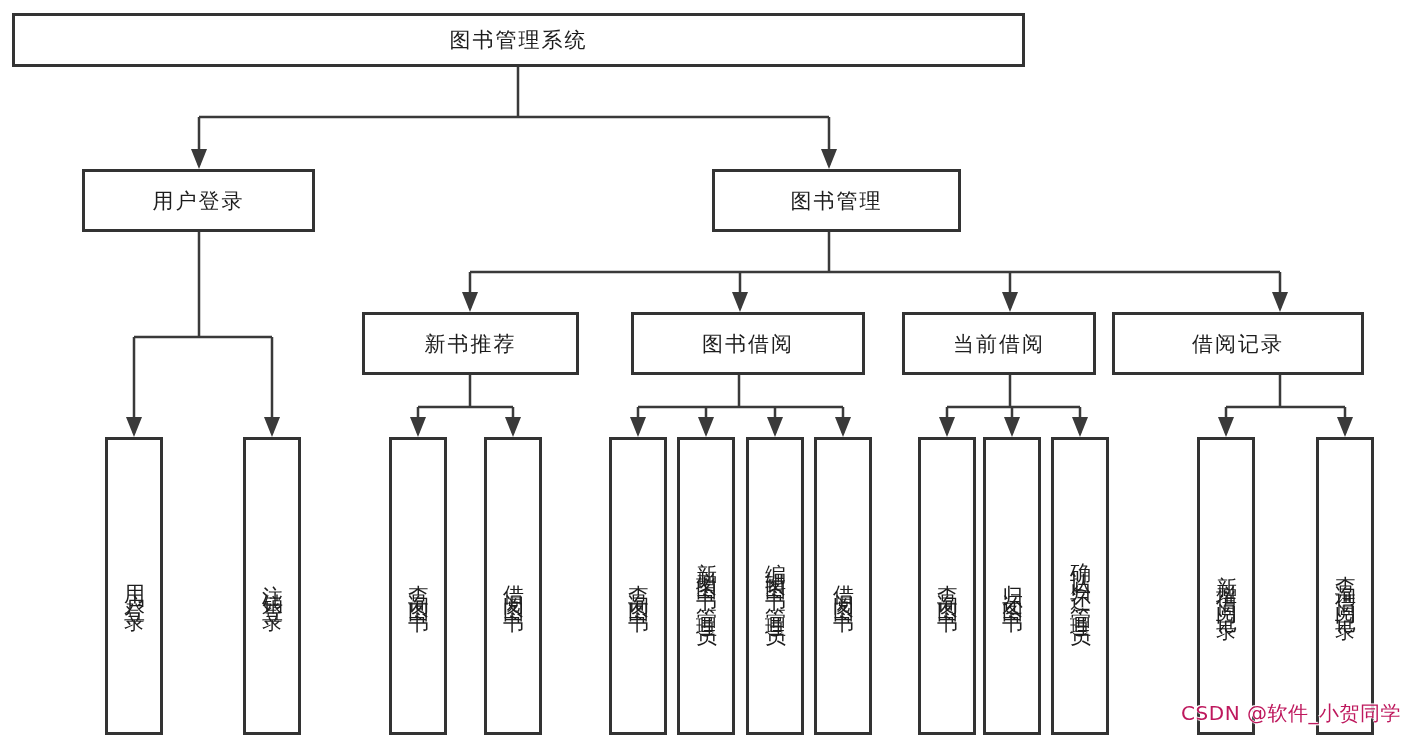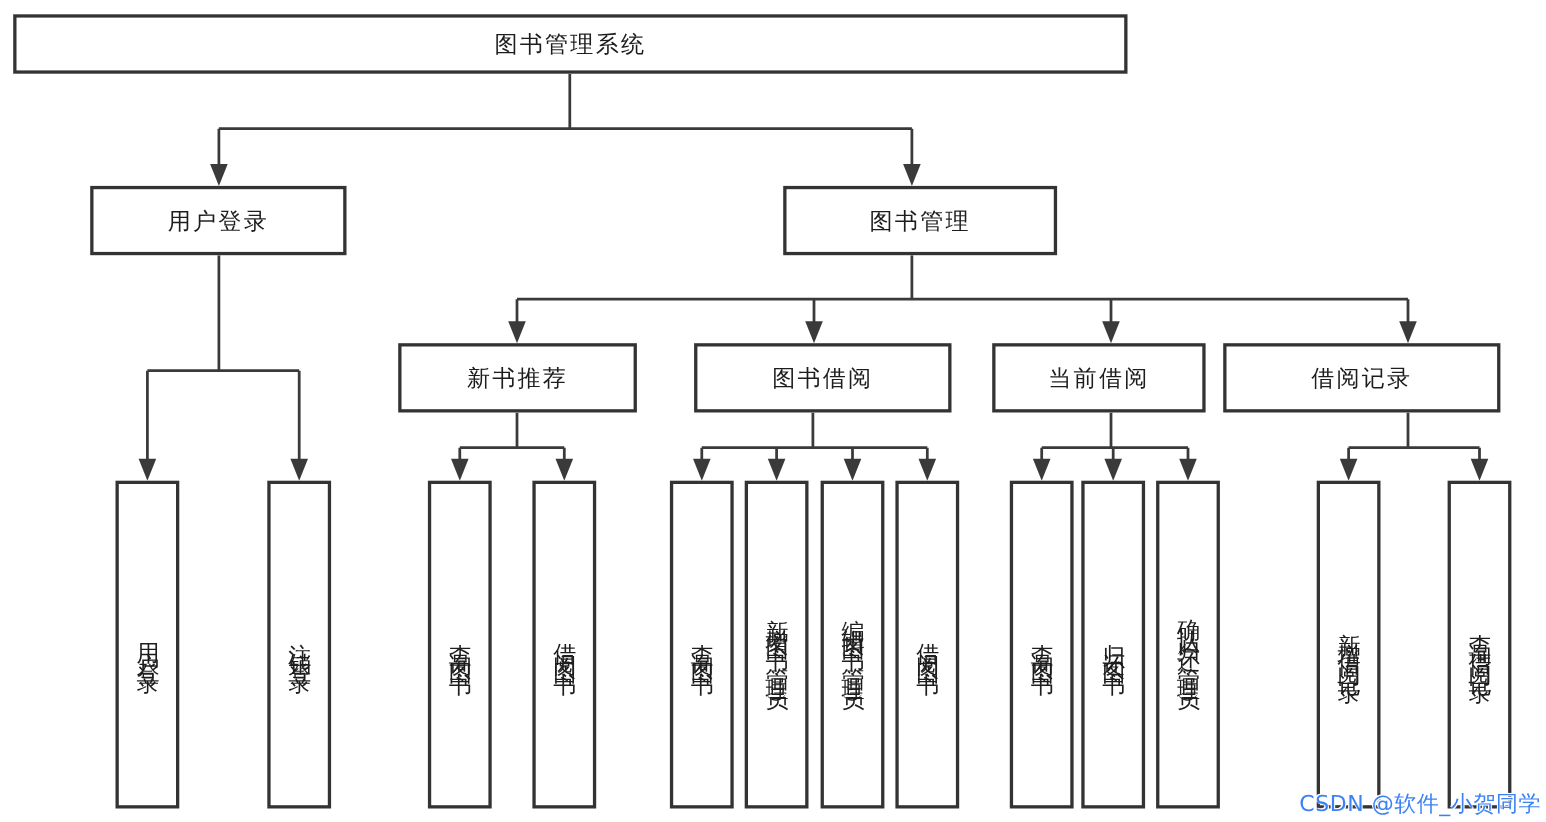--- a/index.html
+++ b/index.html
@@ -41,23 +41,23 @@
     text-orientation: mixed;
     font-size: 21px;
     letter-spacing: 9px;
     line-height: 1;
     color: #1d1d1d;
   }
 
   .watermark {
     position: absolute;
     right: 4px;
-    bottom: 3px;
+    bottom: 20px;
     font-size: 20px;
-    color: #3b82f6;
+    color: #be185d;
     letter-spacing: 0.5px;
     white-space: nowrap;
     text-shadow: 1px 1px 0 #ffffff, -1px -1px 0 #ffffff, 0 0 2px #ffffff;
     z-index: 5;
   }
 </style>
 </head>
 <body>
 
 <div class="canvas">

